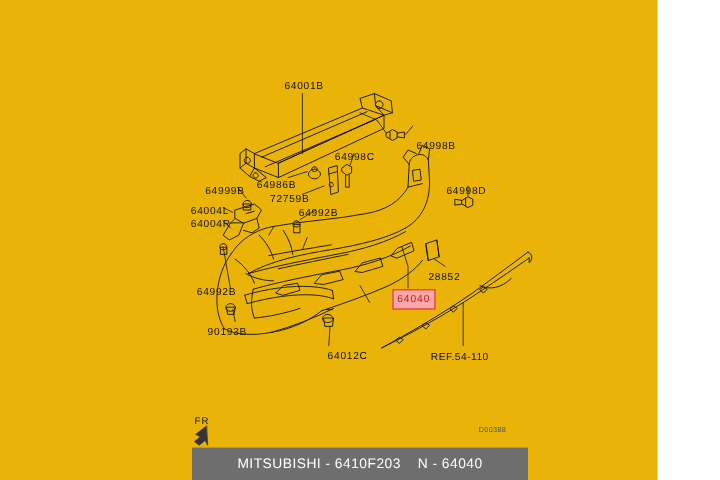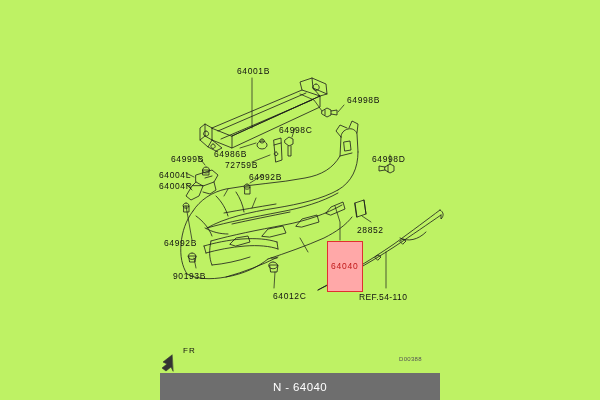--- a/index.html
+++ b/index.html
@@ -2,23 +2,23 @@
 <html><head>
 <meta charset="utf-8">
 <style>
   html, body {
     margin: 0;
     padding: 0;
     background: #ffffff;
   }
   #page {
     position: relative;
-    width: 600px;
+    width: 548px;
     height: 400px;
-    background: #bef264;
+    background: #eab308;
     font-family: "Liberation Sans", sans-serif;
     overflow: hidden;
   }
   #diagram-svg {
     position: absolute;
     left: 0;
     top: 0;
     width: 600px;
     height: 400px;
   }
@@ -28,31 +28,30 @@
     font-size: 8.5px;
     letter-spacing: 0.6px;
     color: #111111;
     white-space: nowrap;
     line-height: 11px;
   }
   .lbl.hl {
     background: #ffa8a8;
     border: 1px solid #e03030;
     color: #c01818;
-    padding: 19px 3px;
+    padding: 2px 3px;
     letter-spacing: 0.8px;
     font-size: 8.5px;
   }
   .lbl.ref {
     letter-spacing: 0.4px;
   }
   .lbl.fr {
     font-size: 8px;
     letter-spacing: 1px;
-    margin-left: 21px;
   }
   .lbl.code {
     font-size: 6px;
     letter-spacing: 0.3px;
     color: #555555;
   }
   #footer-bar {
     position: absolute;
     left: 160px;
     top: 373px;
@@ -249,36 +248,37 @@
         <path d="M252,208 L256,198"></path>
       </g>
 
       <g>
         <path d="M172,355 L163,362 L167,364 L162,368 L166,371 L171,367 L173,371 Z" fill="#333333" stroke="#333333" stroke-width="0.6"></path>
       </g>
     </g>
   </svg>
 
   <div class="lbl" style="left:237px; top:66px;">64001B</div>
-  <div class="lbl" style="left:347px; top:95px;">64998B</div>
+  <div class="lbl" style="left:347px; top:116px;">64998B</div>
   <div class="lbl" style="left:279px; top:125px;">64998C</div>
   <div class="lbl" style="left:214px; top:149px;">64986B</div>
   <div class="lbl" style="left:225px; top:160px;">72759B</div>
   <div class="lbl" style="left:171px; top:154px;text-align:center;">64999B</div>
   <div class="lbl" style="left:159px; top:170px;">64004L</div>
   <div class="lbl" style="left:159px; top:181px;text-align:right;">64004R</div>
   <div class="lbl" style="left:249px; top:172px;">64992B</div>
   <div class="lbl" style="left:164px; top:238px;">64992B</div>
   <div class="lbl" style="left:173px; top:271px;">90193B</div>
   <div class="lbl" style="left:256px; top:291px;margin-left:17px;">64012C</div>
   <div class="lbl" style="left:372px; top:154px;">64998D</div>
   <div class="lbl" style="left:357px; top:225px;">28852</div>
   <div class="lbl hl" style="left:327px; top:241px;">64040</div>
   <div class="lbl ref" style="left:359px; top:292px;">REF.54-110</div>
 
   <div class="lbl fr" style="left:162px; top:345px;">FR</div>
   <div class="lbl code" style="left:399px; top:354px;">D00388</div>
 
   <div id="footer-bar">
+    <span class="footer-txt">MITSUBISHI - 6410F203</span>
     <span class="footer-txt">N - 64040</span>
   </div>
 
 </div>
 
 </body></html>

